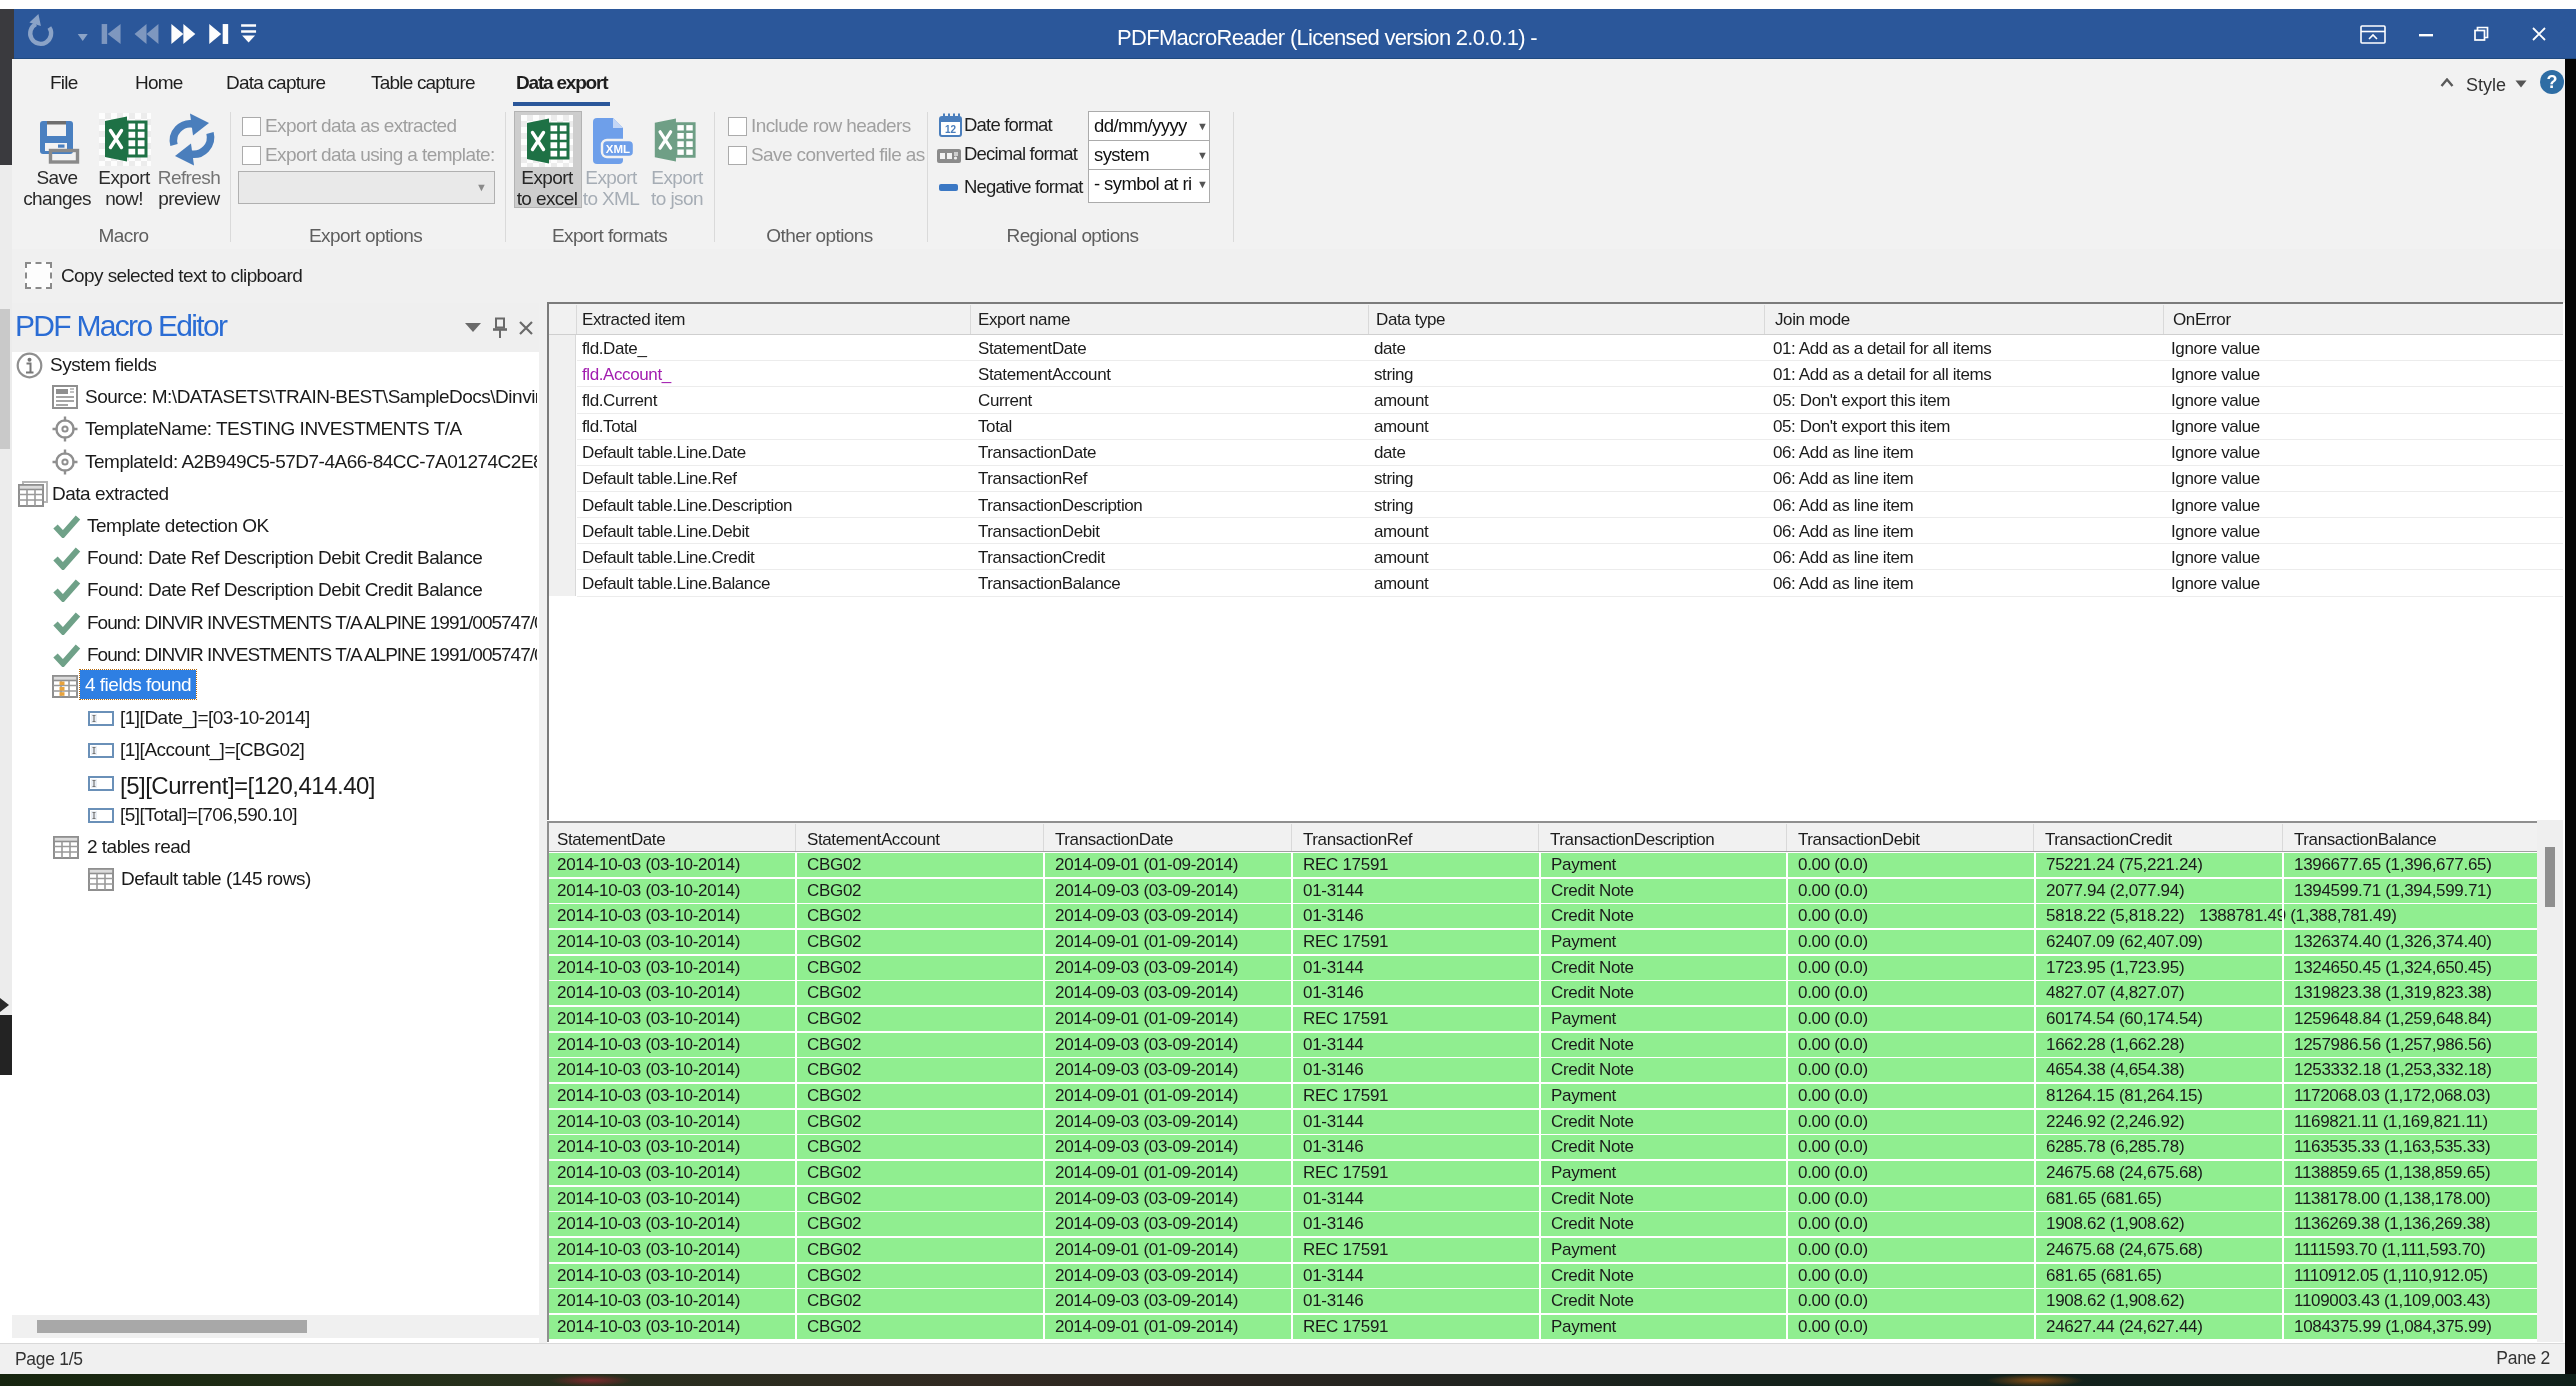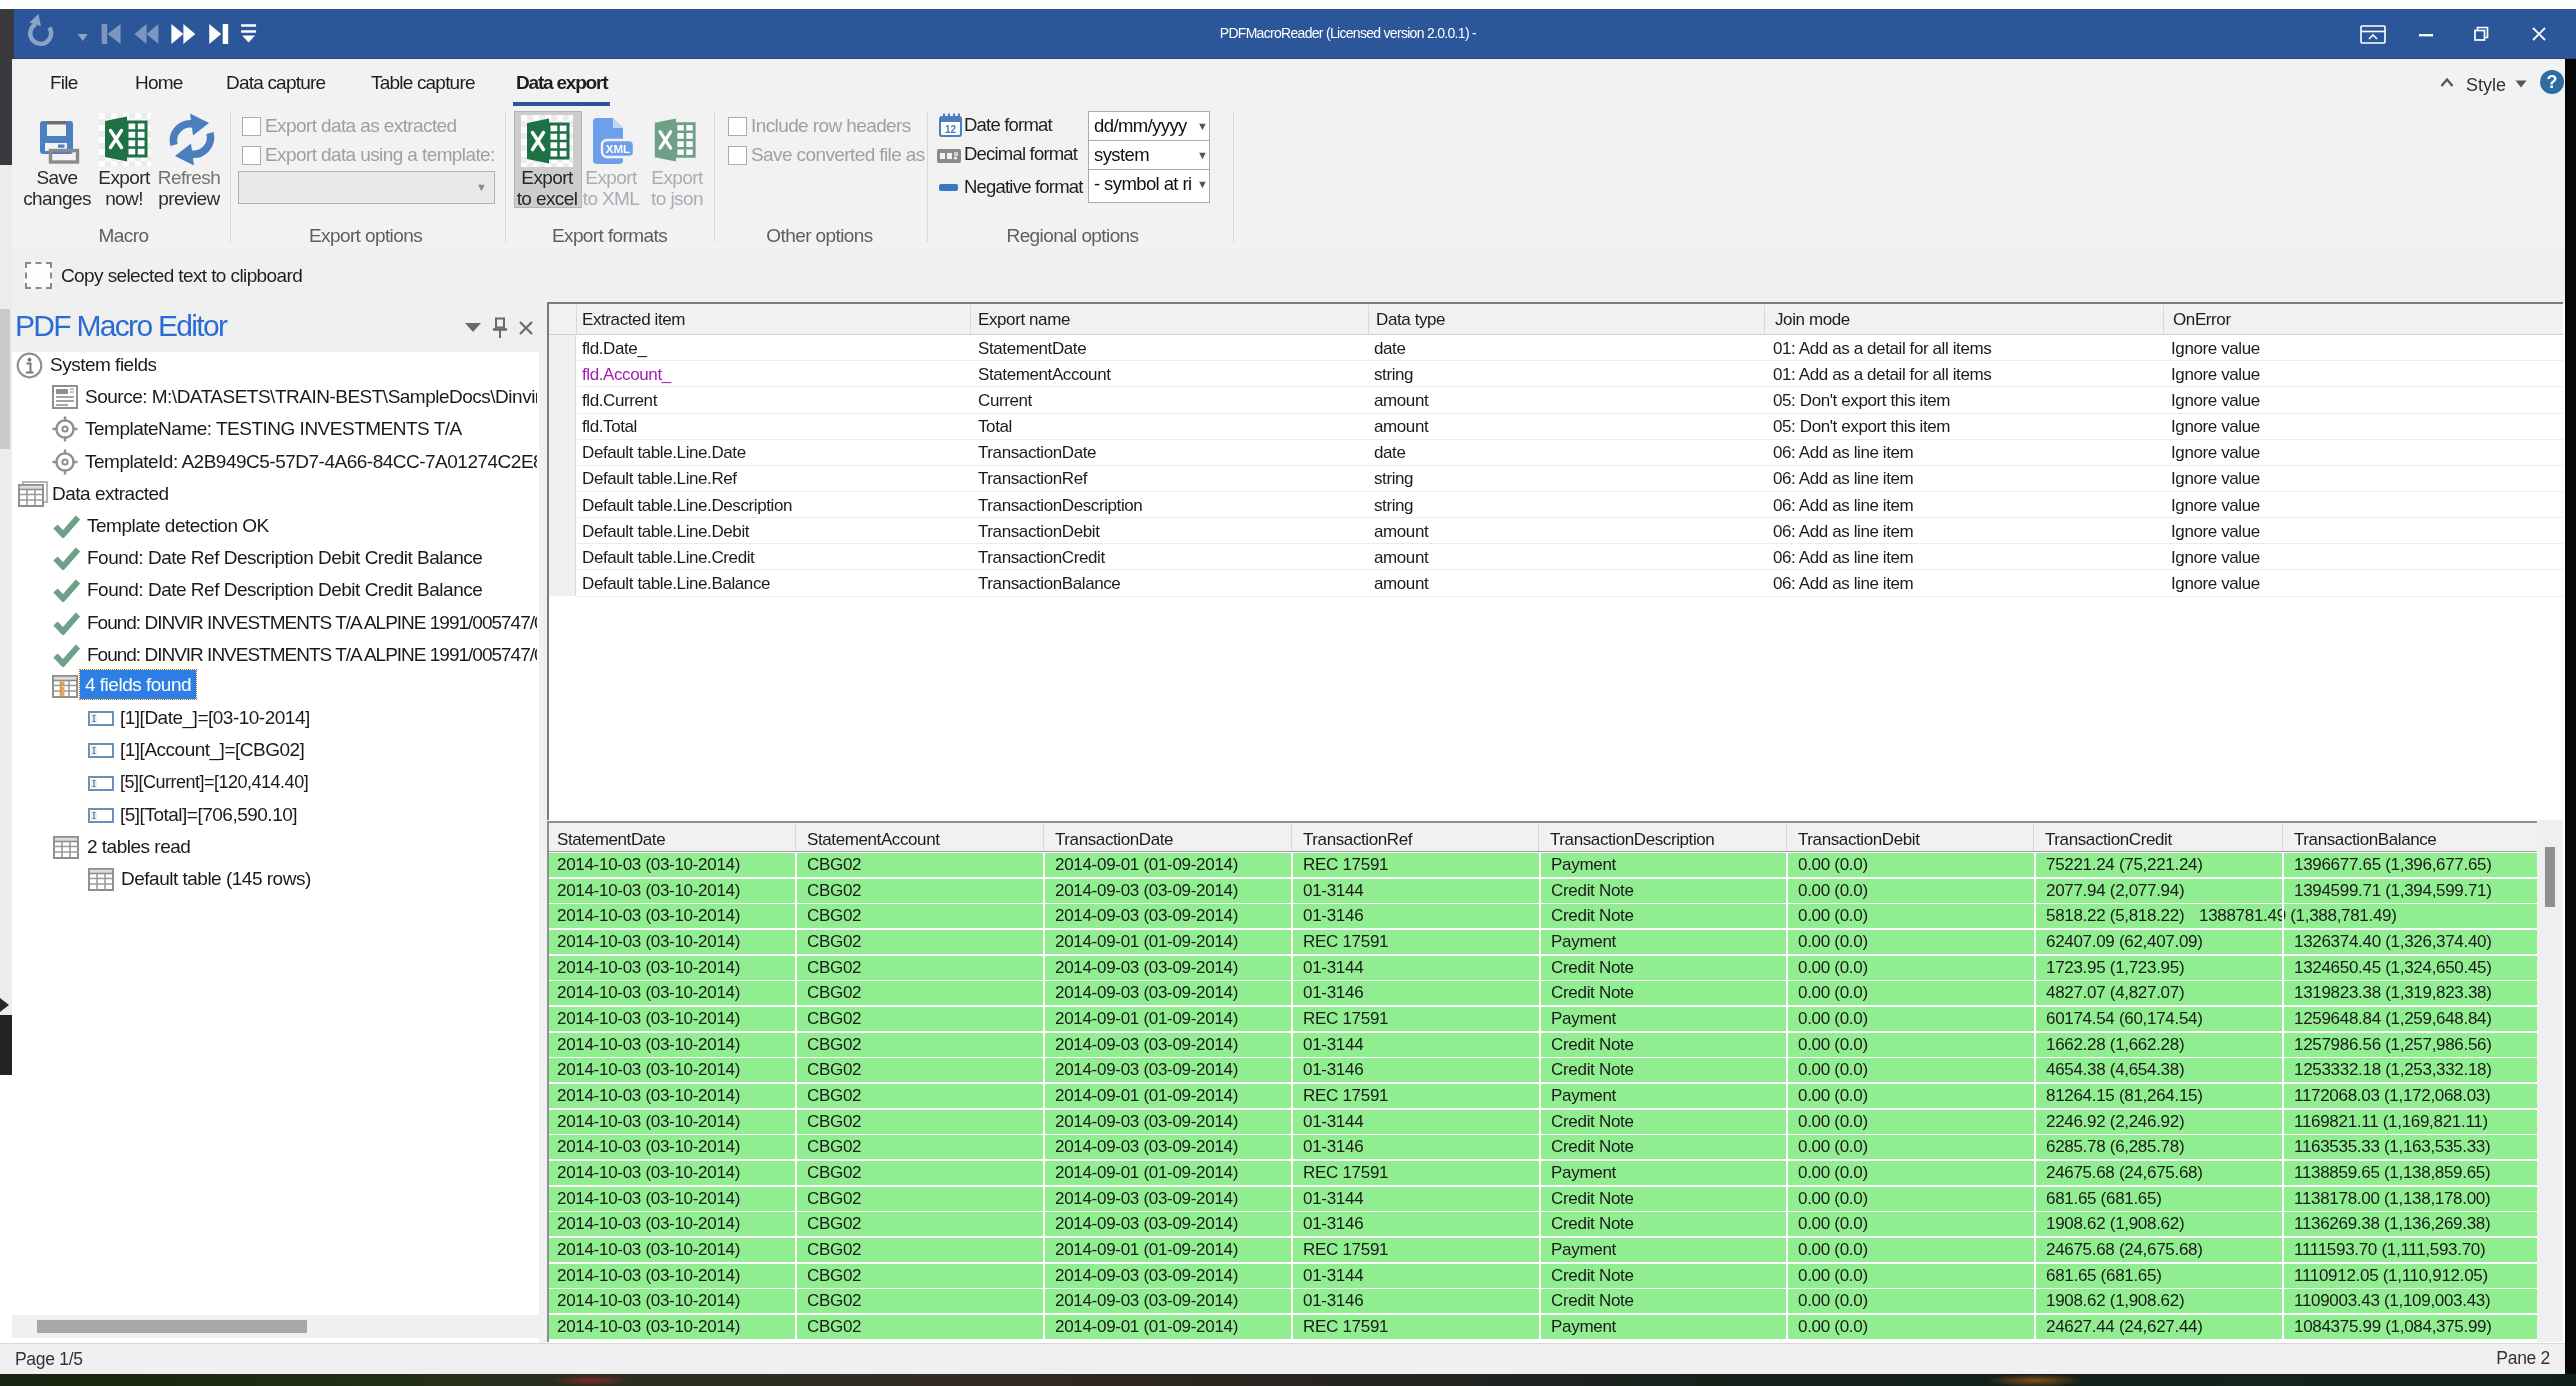--- a/index.html
+++ b/index.html
@@ -34,21 +34,21 @@
 </g>
 <g fill="#fdfdfd">
 <polygon points="196,15 208,25 196,35"></polygon>
 <rect x="209.5" y="15" width="5.5" height="20"></rect>
 </g>
 <g stroke="#fdfdfd" stroke-width="2.6" fill="none">
 <path d="M228 16.5 h15 M228 22.5 h15"></path>
 </g>
 <polygon points="229,26.5 242,26.5 235.5,33.5" fill="#fdfdfd"></polygon>
 </svg>
-<div class="a txt" style="left:1117px;top:25px;width:359px;text-align:right;color:#fff;font-size:14px;letter-spacing:-0.7px;">PDFMacroReader (Licensed version 2.0.0.1) -</div>
+<div class="a txt" style="left:1117px;top:25px;width:359px;text-align:right;color:#fff;font-size:22px;letter-spacing:-0.7px;">PDFMacroReader (Licensed version 2.0.0.1) -</div>
 <svg class="a" style="left:2355px;top:18px;" width="200" height="32" viewBox="0 0 200 32">
 <g stroke="#fff" stroke-width="1.6" fill="none">
 <rect x="6" y="8" width="24" height="17" rx="1"></rect>
 <path d="M6 13.5 h24"></path>
 <path d="M14 21 l4 -4 4 4"></path>
 </g>
 <rect x="64" y="16" width="14" height="2.4" fill="#fff"></rect>
 <g stroke="#fff" stroke-width="1.7" fill="none">
 <rect x="120" y="12.5" width="9.5" height="9.5"></rect>
 <path d="M122.5 12.5 v-3 h10 v10 h-3"></path>
@@ -289,21 +289,21 @@
 <rect x="1" y="1" width="24" height="13" fill="#fff" stroke="#6a90b8" stroke-width="2"></rect>
 <rect x="3" y="3" width="6" height="9" fill="#e9eef4"></rect>
 <path d="M6 4.5 v6 M4.5 4.5 h3 M4.5 10.5 h3" stroke="#777" stroke-width="1.2" fill="none"></path>
 </svg>
 <div class="a txt" style="left:120px;top:739px;font-size:19px;letter-spacing:-0.5px;color:#1a1a1a;max-width:417px;overflow:hidden;">[1][Account_]=[CBG02]</div>
 <svg class="a" style="left:88px;top:776px;" width="26" height="15" viewBox="0 0 26 15">
 <rect x="1" y="1" width="24" height="13" fill="#fff" stroke="#6a90b8" stroke-width="2"></rect>
 <rect x="3" y="3" width="6" height="9" fill="#e9eef4"></rect>
 <path d="M6 4.5 v6 M4.5 4.5 h3 M4.5 10.5 h3" stroke="#777" stroke-width="1.2" fill="none"></path>
 </svg>
-<div class="a txt" style="left:120px;top:772px;font-size:18px;letter-spacing:-0.5px;color:#1a1a1a;max-width:417px;overflow:hidden;">[5][Current]=[120,414.40]</div>
+<div class="a txt" style="left:120px;top:772px;font-size:24px;letter-spacing:-0.5px;color:#1a1a1a;max-width:417px;overflow:hidden;">[5][Current]=[120,414.40]</div>
 <svg class="a" style="left:88px;top:808px;" width="26" height="15" viewBox="0 0 26 15">
 <rect x="1" y="1" width="24" height="13" fill="#fff" stroke="#6a90b8" stroke-width="2"></rect>
 <rect x="3" y="3" width="6" height="9" fill="#e9eef4"></rect>
 <path d="M6 4.5 v6 M4.5 4.5 h3 M4.5 10.5 h3" stroke="#777" stroke-width="1.2" fill="none"></path>
 </svg>
 <div class="a txt" style="left:120px;top:804px;font-size:19px;letter-spacing:-0.5px;color:#1a1a1a;max-width:417px;overflow:hidden;">[5][Total]=[706,590.10]</div>
 <svg class="a" style="left:53px;top:835px;" width="26" height="25" viewBox="0 0 26 25">
     <rect x="1" y="2" width="24" height="21" fill="#fff" stroke="#8f8f8f" stroke-width="2"></rect>
 <rect x="1" y="2" width="24" height="4.5" fill="#dcdcdc" stroke="#8f8f8f" stroke-width="1.6"></rect>
 <path d="M1 11.5 h24 M1 17 h24 M9 6.5 v16.5 M17 6.5 v16.5" stroke="#9a9a9a" stroke-width="1.6" fill="none"></path>

